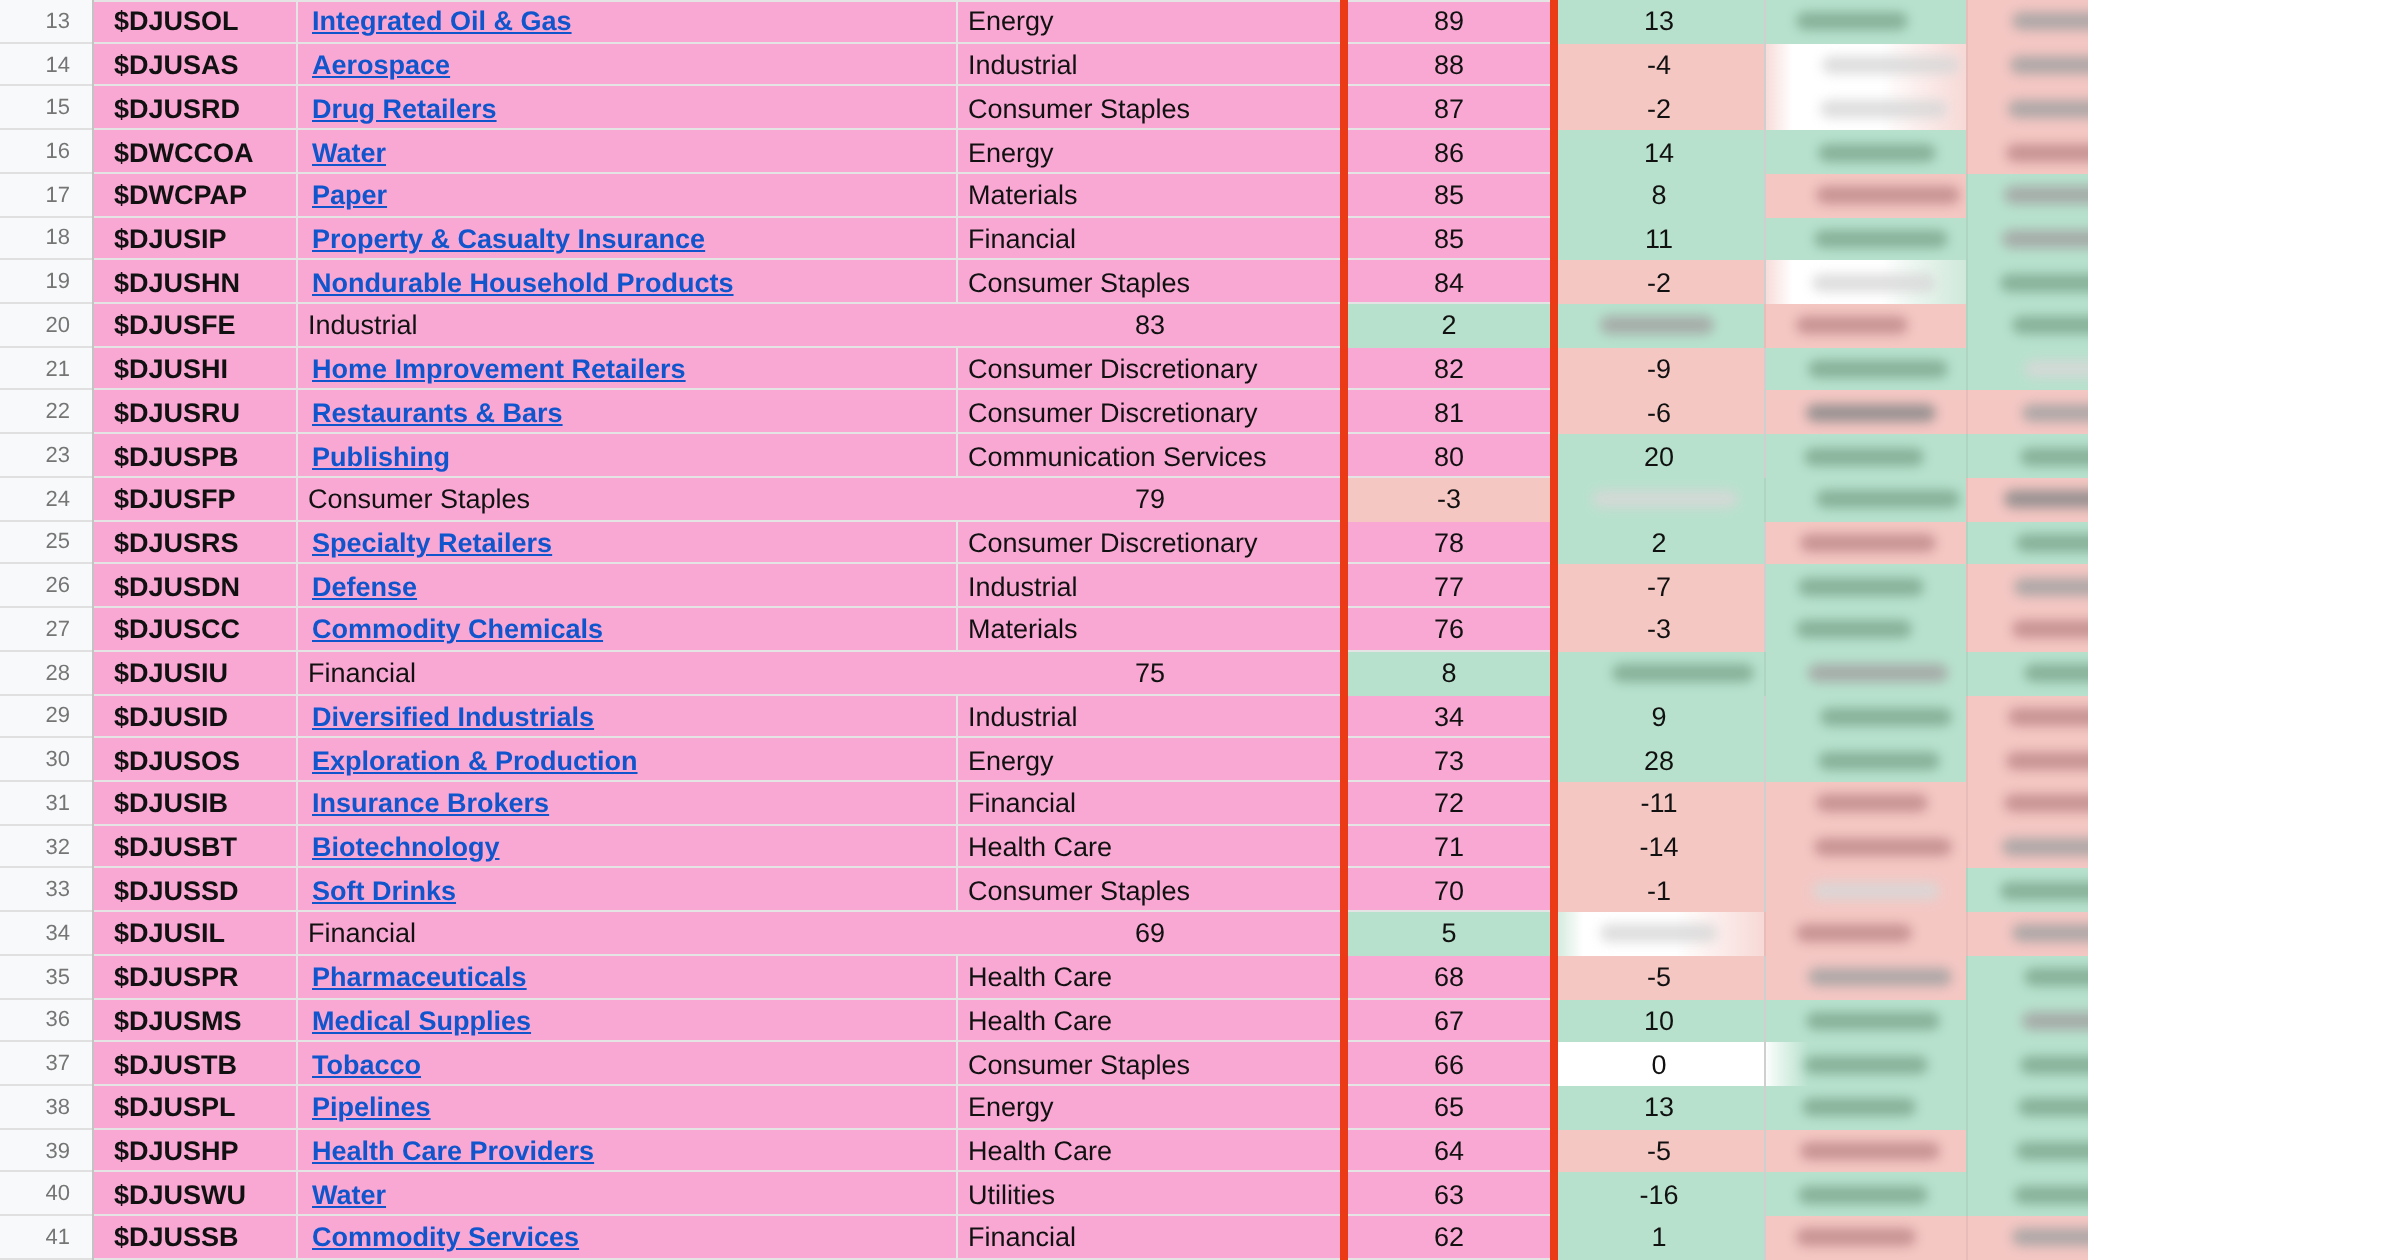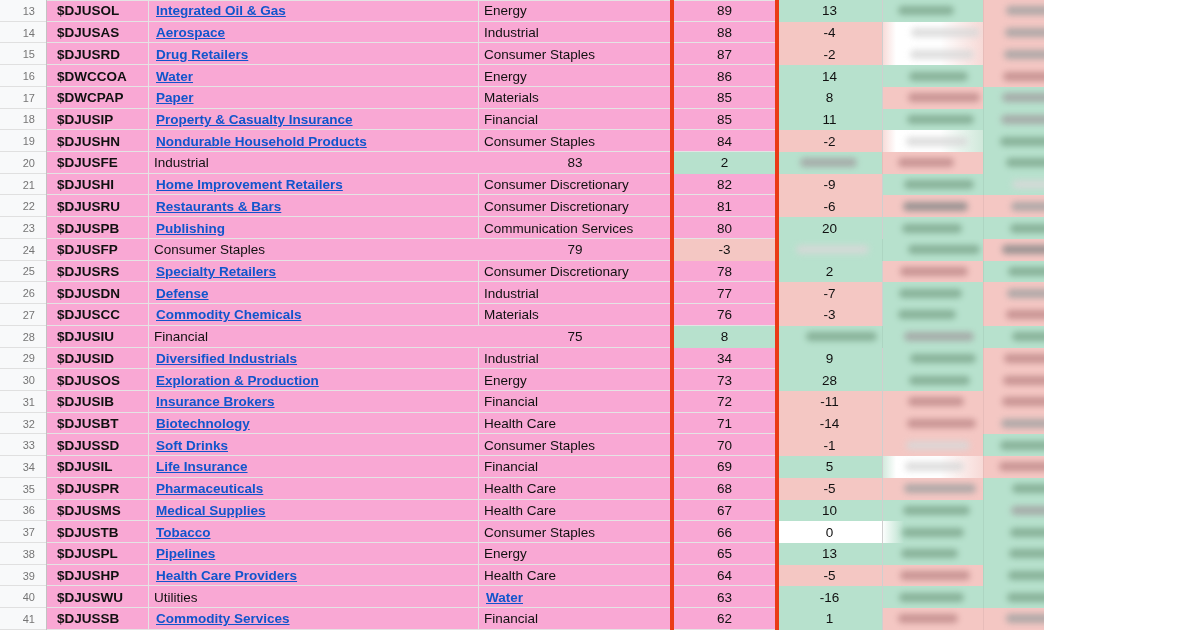--- a/index.html
+++ b/index.html
@@ -466,23 +466,20 @@
           <div class="bar" style="background: rgb(127, 169, 143); width: 63px; margin-left: 17px;"></div>
         </div>
     <div class="cell c-spark c-s3" style="background: rgb(244, 199, 195);">
           <div class="bar" style="background: rgb(138, 138, 138); width: 62px; margin-left: 24px;"></div>
         </div>
   </div>
 
   <div class="row">
     <div class="cell c-num">34</div>
     <div class="cell c-ticker">$DJUSIL</div>
-    <div class="cell c-name">
-      <a href="#" style="color: rgb(17, 85, 204);">Life Insurance</a>
-    </div>
     <div class="cell c-sector">Financial</div>
     <div class="cell c-rank">69</div>
     <div class="cell c-change" style="background: rgb(183, 225, 205);">5</div>
     <div class="cell c-spark c-s1" style="background: linear-gradient(90deg, rgb(207, 232, 218) 0%, rgb(255, 255, 255) 14%, rgb(255, 255, 255) 58%, rgb(247, 217, 214) 100%);">
           <div class="bar" style="background: rgb(216, 216, 216); width: 59px; margin-left: 23px;"></div>
         </div>
     <div class="cell c-spark c-s2" style="background: rgb(244, 199, 195);">
           <div class="bar" style="background: rgb(192, 139, 139); width: 58px; margin-left: 16px;"></div>
         </div>
     <div class="cell c-spark c-s3" style="background: rgb(244, 199, 195);">
@@ -586,24 +583,24 @@
           <div class="bar" style="background: rgb(127, 169, 143); width: 69px; margin-left: 25px;"></div>
         </div>
     <div class="cell c-spark c-s3" style="background: rgb(244, 199, 195);">
           <div class="bar" style="background: rgb(192, 139, 139); width: 68px; margin-left: 18px;"></div>
         </div>
   </div>
 
   <div class="row">
     <div class="cell c-num">40</div>
     <div class="cell c-ticker">$DJUSWU</div>
+    <div class="cell c-name">
+      <a href="#" style="color: rgb(17, 85, 204);">Water</a>
+    </div>
     <div class="cell c-sector">Utilities</div>
-    <div class="cell c-name">
-      <a href="#" style="color: rgb(17, 85, 204);">Water</a>
-    </div>
     <div class="cell c-rank">63</div>
     <div class="cell c-change" style="background: rgb(183, 225, 205);">-16</div>
     <div class="cell c-spark c-s1" style="background: rgb(183, 225, 205);">
           <div class="bar" style="background: rgb(127, 169, 143); width: 65px; margin-left: 17px;"></div>
         </div>
     <div class="cell c-spark c-s2" style="background: rgb(183, 225, 205);">
           <div class="bar" style="background: rgb(127, 169, 143); width: 64px; margin-left: 24px;"></div>
         </div>
     <div class="cell c-spark c-s3" style="background: rgb(183, 225, 205);">
           <div class="bar" style="background: rgb(127, 169, 143); width: 63px; margin-left: 17px;"></div>

